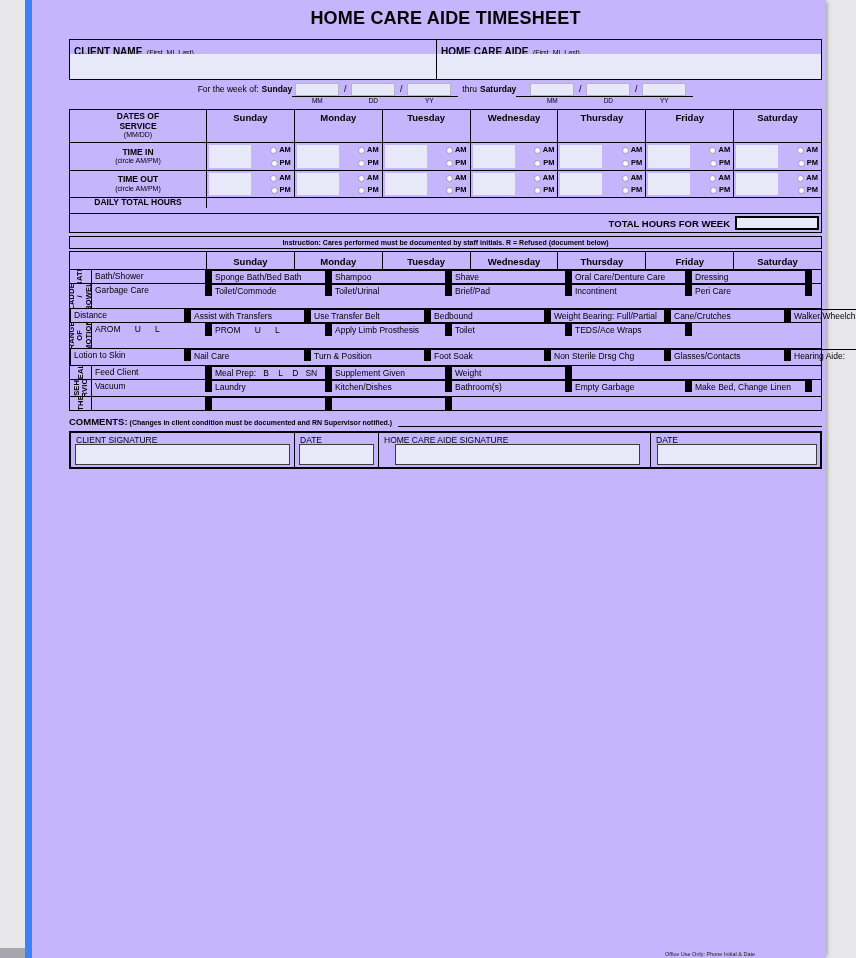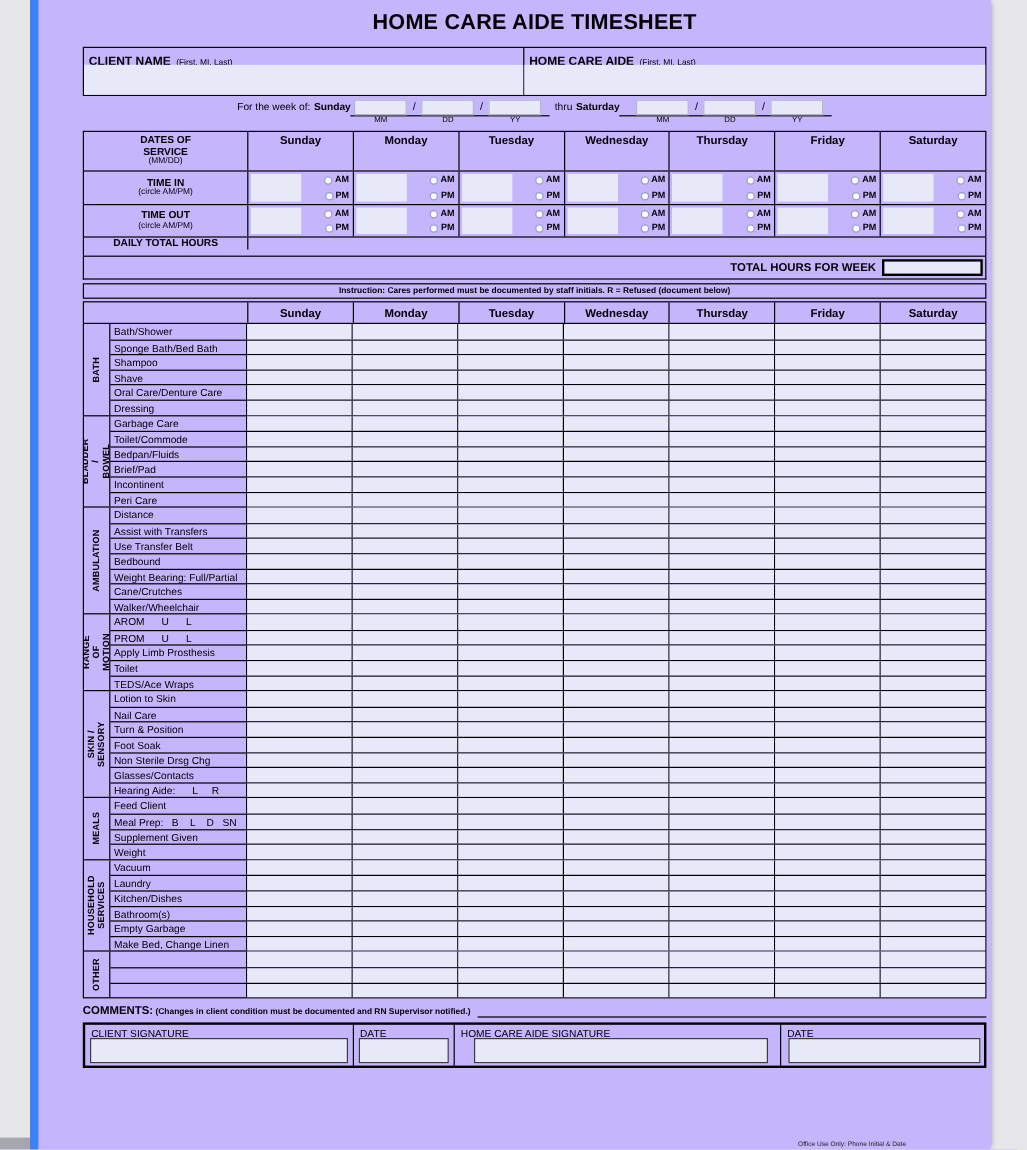--- a/index.html
+++ b/index.html
@@ -72,21 +72,21 @@
   
   .care-table { margin-top:2px; border:1.5px solid var(--line); }
   .care-header { display:flex; height:18px; border-bottom:1px solid var(--line); }
   .care-spacer { width:137px; border-right:1px solid var(--line); }
   .care-hday { flex:1; border-right:1px solid var(--line); text-align:center; font-weight:700; font-size:9.5px; line-height:19px; }
   .care-hday:last-child { border-right:none; }
   .group { display:flex; }
   .group + .group { border-top:1.5px solid var(--line); }
   .cat { width:22px; border-right:1px solid var(--line); display:flex; align-items:center; justify-content:center; overflow:hidden; }
   .cat-text { transform:rotate(-90deg); font-weight:700; font-size:7.5px; line-height:1.1; text-align:center; white-space:pre-line; letter-spacing:.2px; }
-  .grows { flex:1; display:flex; flex-direction:column; }
+  .grows { flex:1; display:flex; flex-direction:row; }
   .care-row { display:flex; height:12.6px; }
   .care-row + .care-row { border-top:1px solid var(--line); }
   .item { width:114px; border-right:1px solid var(--line); font-size:8.5px; line-height:12px; padding-left:3px; white-space:pre; overflow:hidden; }
   .dcell { flex:1; border-right:1px solid var(--line); background:var(--field); }
   .dcell:last-child { border-right:none; }
 
   
   .comments { margin-top:4px; display:flex; align-items:flex-end; height:12px; }
   .c-label { font-size:9.5px; font-weight:700; }
   .c-hint { font-size:7px; font-weight:700; margin-left:2px; padding-bottom:1px; }
@@ -519,21 +519,21 @@
                 <div class="item">Toilet/Commode</div>
                 <div class="dcell"></div>
                 <div class="dcell"></div>
                 <div class="dcell"></div>
                 <div class="dcell"></div>
                 <div class="dcell"></div>
                 <div class="dcell"></div>
                 <div class="dcell"></div>
               </div>
               <div class="care-row">
-                <div class="item">Bedpan/Fluids</div>
+                <div class="item">Toilet/Urinal</div>
                 <div class="dcell"></div>
                 <div class="dcell"></div>
                 <div class="dcell"></div>
                 <div class="dcell"></div>
                 <div class="dcell"></div>
                 <div class="dcell"></div>
                 <div class="dcell"></div>
               </div>
               <div class="care-row">
                 <div class="item">Brief/Pad</div>

